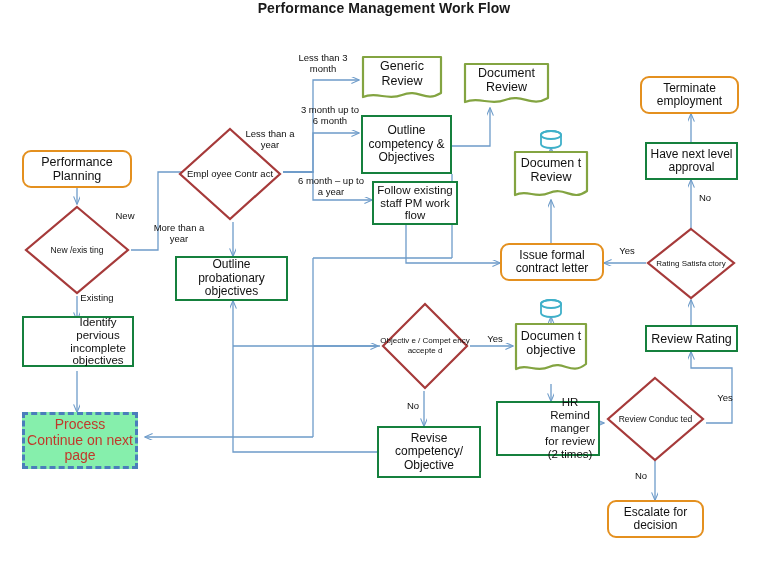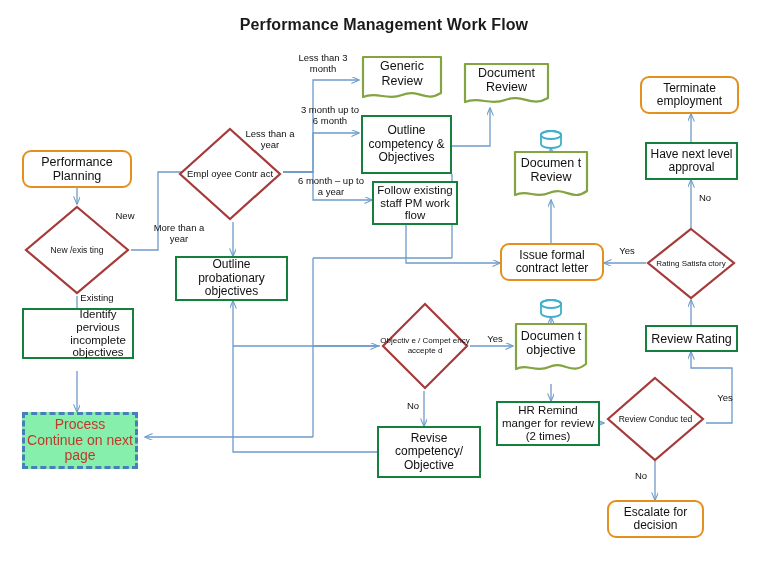--- a/index.html
+++ b/index.html
@@ -1,22 +1,22 @@
 <!DOCTYPE html>
 <html><head>
 <meta charset="utf-8">
 <style>
   html,body{margin:0;padding:0;background:#ffffff;}
   body{width:768px;height:576px;overflow:hidden;
        font-family:"Liberation Sans","DejaVu Sans",sans-serif;}
   #stage{position:relative;width:768px;height:576px;background:#fff;}
   #wires{position:absolute;left:0;top:0;width:768px;height:576px;}
 
-  .title{position:absolute;left:0;top:16px;width:768px;text-align:center;
-         font-size:16px;font-weight:bold;color:#1a1a1a;letter-spacing:.1px;}
+  .title{position:absolute;left:0;top:0;width:768px;text-align:center;
+         font-size:14px;font-weight:bold;color:#1a1a1a;letter-spacing:.1px;}
 
   .node{position:absolute;box-sizing:border-box;display:flex;
         align-items:center;justify-content:center;text-align:center;
         color:#111;line-height:1.12;z-index:3;}
   .node span{display:block;padding:0 2px;}
 
   
   .proc{border:2px solid #15803d;background:#fff;font-size:12.5px;}
   
   .term{border:2px solid #e4901f;background:#fff;border-radius:9px;font-size:12.5px;}
@@ -124,21 +124,21 @@
     <span>Performance Planning</span>
   </div>
 
   <div class="dec" style="left:23px;top:204px;width:108px;height:92px;">
     <svg class="dshape" viewBox="0 0 108 92">
       <polygon points="54,3 105,46 54,89 3,46" fill="#fff" stroke="#a63a3a" stroke-width="2.2"></polygon>
     </svg>
     <div class="dlabel">New /exis ting</div>
   </div>
 
-  <div class="node proc" style="left:22px;top:308px;width:112px;height:51px;font-size:11.5px;padding-left:40px;">
+  <div class="node proc" style="left:22px;top:316px;width:112px;height:51px;font-size:11.5px;padding-left:40px;">
     <span>Identify pervious incomplete objectives</span>
   </div>
 
   <div class="node offpage" style="left:22px;top:412px;width:116px;height:57px;">
     <span>Process Continue on next page</span>
   </div>
 
   <div class="dec big" style="left:177px;top:126px;width:106px;height:96px;">
     <svg class="dshape" viewBox="0 0 106 96">
       <polygon points="53,3 103,48 53,93 3,48" fill="#fff" stroke="#a63a3a" stroke-width="2.2"></polygon>
@@ -206,21 +206,21 @@
     </svg>
   </div>
 
   <div class="docshape" style="left:514px;top:322px;width:74px;height:54px;">
     <svg width="74" height="54" viewBox="0 0 74 54">
       <path d="M2,2 L72,2 L72,42 C57,54 50,38 35,45 C22,51 13,41 2,47 Z" fill="#fff" stroke="#83a441" stroke-width="2.2" stroke-linejoin="round"></path>
     </svg>
     <div class="dtxt">Documen t objective</div>
   </div>
 
-  <div class="node proc" style="left:496px;top:401px;width:104px;height:45px;font-size:11.5px;">
+  <div class="node proc" style="left:496px;top:401px;width:104px;height:55px;font-size:11.5px;padding-left:44px;">
     <span>HR Remind manger for review (2 times)</span>
   </div>
 
   <div class="node proc" style="left:377px;top:426px;width:104px;height:52px;font-size:12px;">
     <span>Revise competency/ Objective</span>
   </div>
 
   <div class="dec" style="left:605px;top:375px;width:101px;height:88px;">
     <svg class="dshape" viewBox="0 0 101 88">
       <polygon points="50,3 98,44 50,85 3,44" fill="#fff" stroke="#a63a3a" stroke-width="2.2"></polygon>

